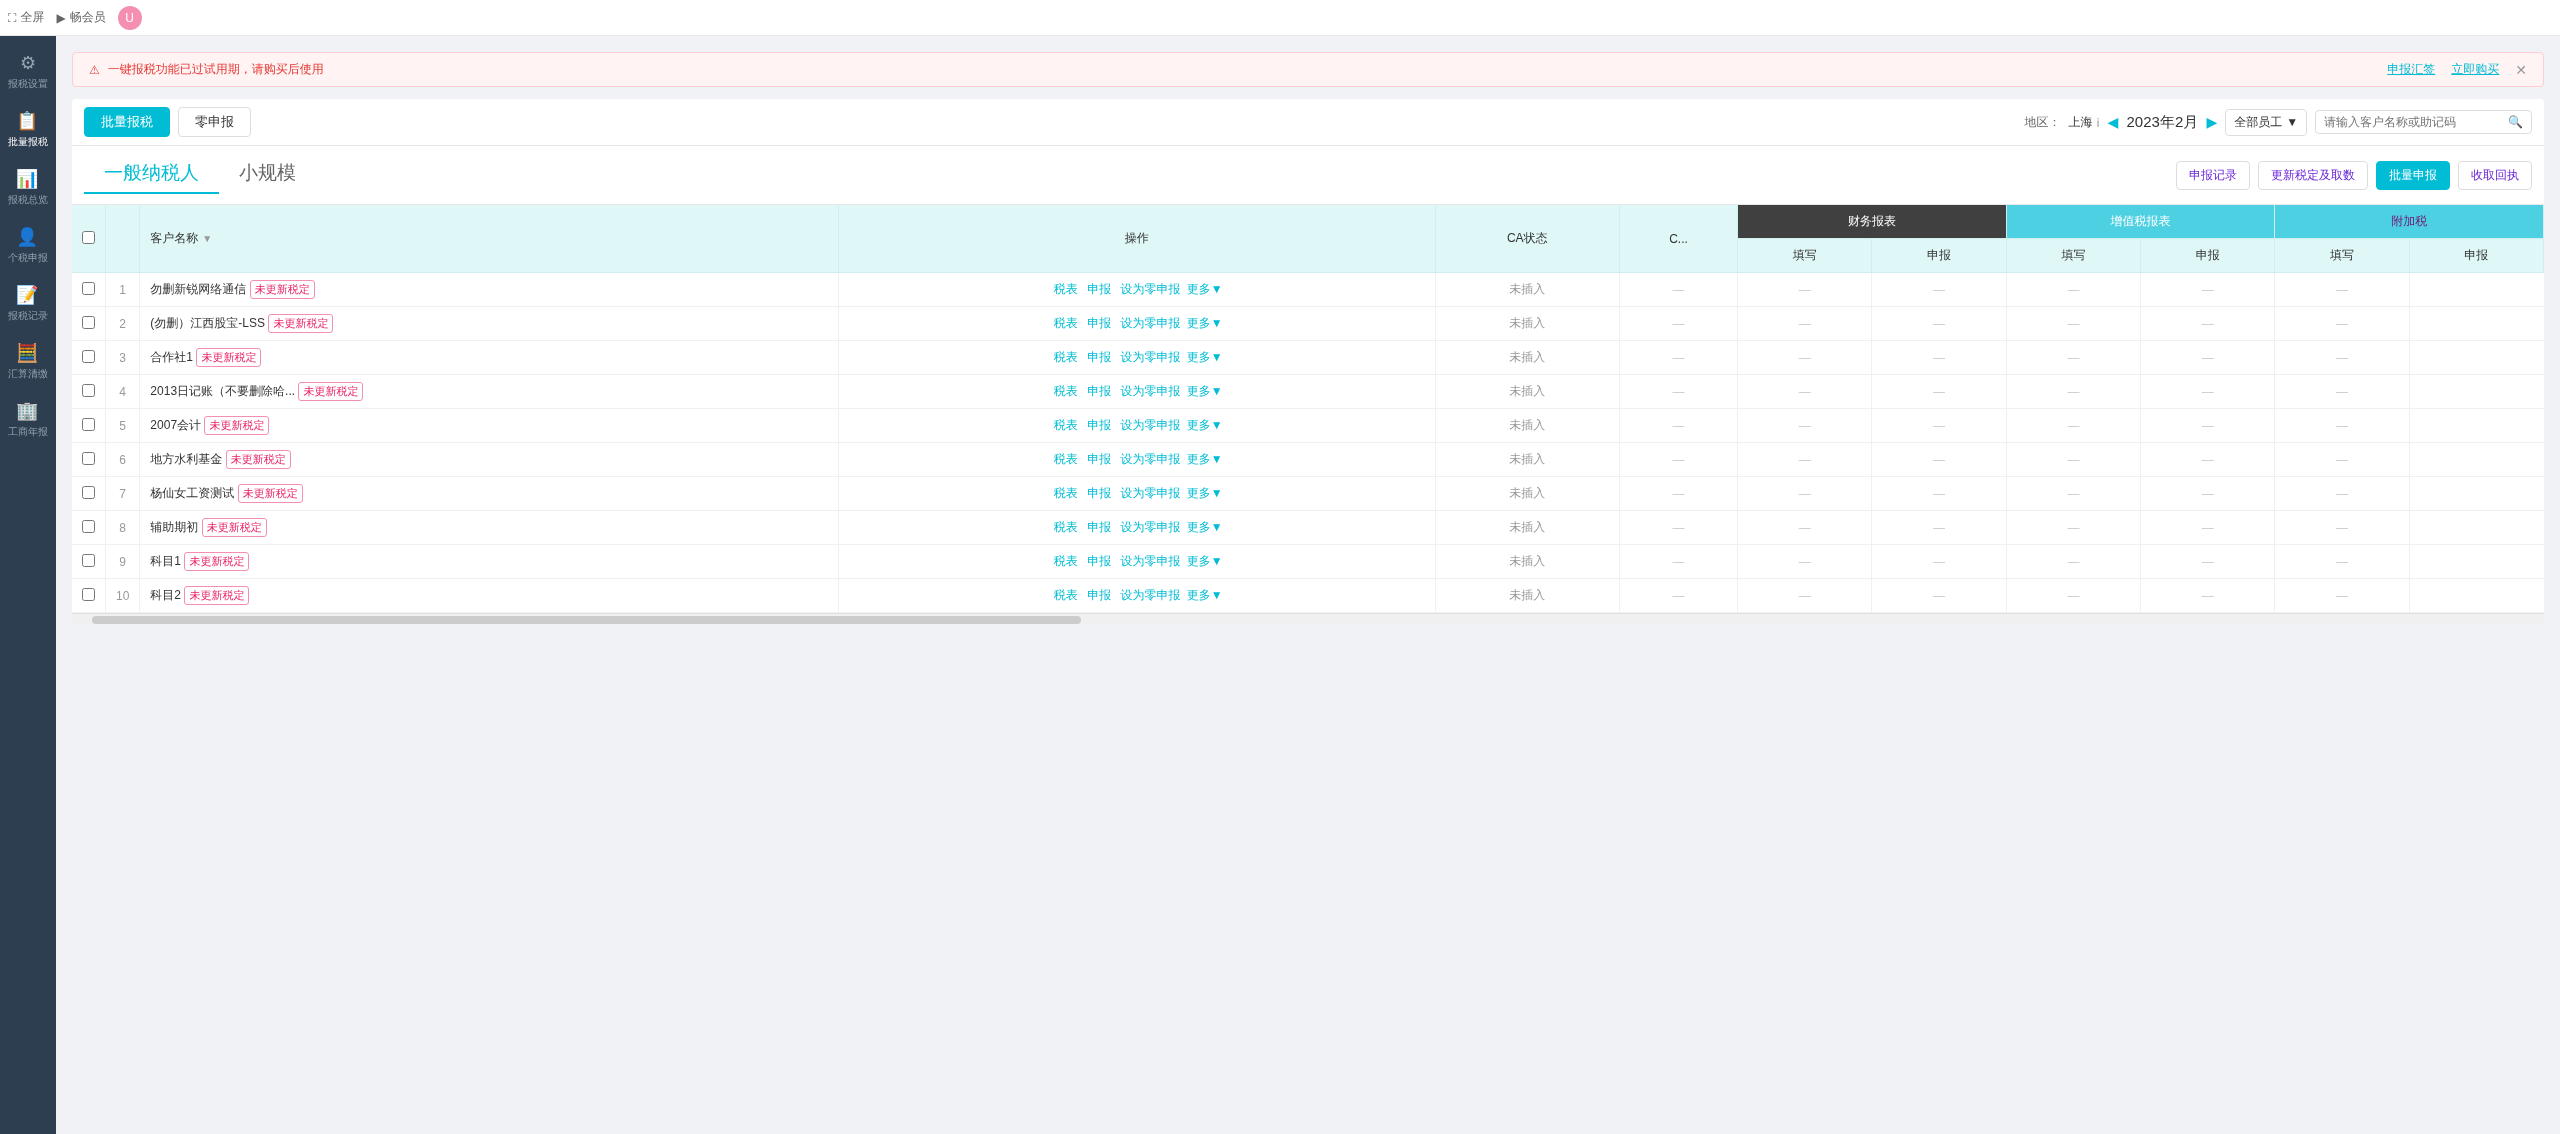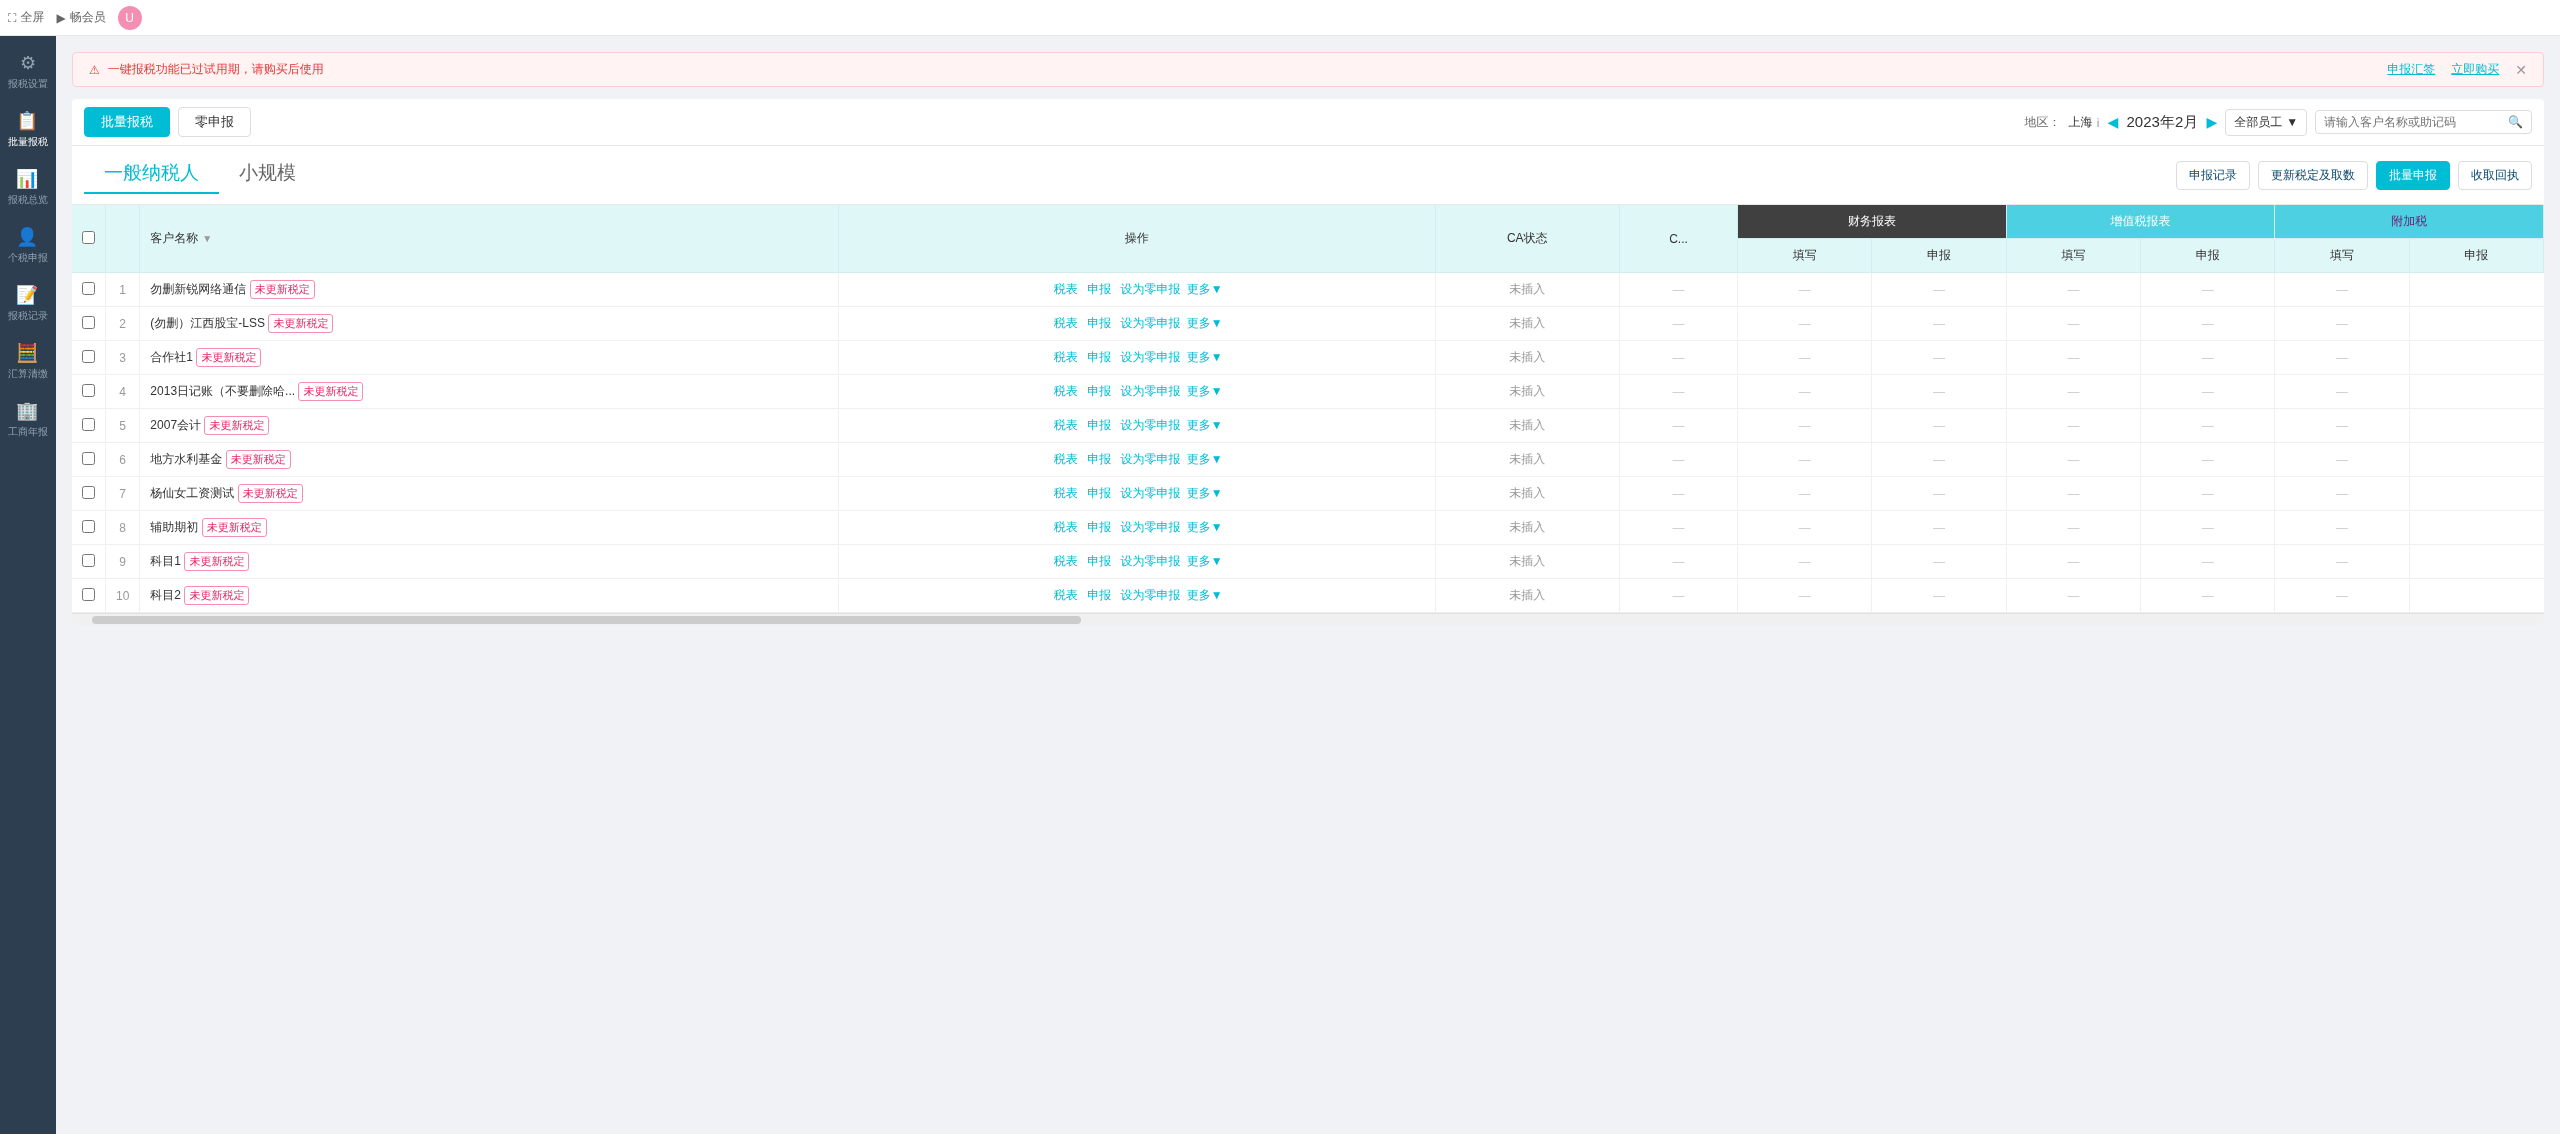--- a/index.html
+++ b/index.html
@@ -49,21 +49,21 @@
     .search-box { display: flex; align-items: flex-start; border: 1px solid #ddd; border-radius: 4px; padding: 4px 8px; gap: 4px; }
     .search-input { border: none; outline: none; font-size: 12px; width: 180px; color: #666; }
     .search-icon-btn { color: #999; cursor: pointer; }
 
     
     .sub-tabs { display: flex; align-items: center; justify-content: space-between; padding: 8px 12px; border-bottom: 1px solid #e8e8e8; }
     .sub-tabs-left { display: flex; align-items: center; gap: 0; border-bottom: 2px solid transparent; }
     .sub-tab { padding: 6px 20px; font-size: 19px; cursor: pointer; color: #666; border-bottom: 2px solid transparent; }
     .sub-tab.active { color: #00bcd4; border-bottom: 2px solid #00bcd4; }
     .sub-tabs-right { display: flex; align-items: center; gap: 8px; }
-    .action-btn { padding: 5px 12px; border-radius: 4px; border: 1px solid #ddd; background: #fff; cursor: pointer; font-size: 12px; color: #0c4a6e; }
+    .action-btn { padding: 5px 12px; border-radius: 4px; border: 1px solid #ddd; background: #fff; cursor: pointer; font-size: 12px; color: #6d28d9; }
     .action-btn.primary { background: #00bcd4; color: #fff; border-color: #00bcd4; }
 
     
     .table-wrapper { overflow-x: auto; }
     table { width: 100%; border-collapse: collapse; font-size: 12px; }
     thead tr { background: #e0f7f7; }
     thead th { padding: 8px 10px; text-align: center; color: #333; font-weight: normal; border-right: 1px solid #d0eeee; border-bottom: 1px solid #d0eeee; white-space: nowrap; }
     tbody tr { border-bottom: 1px solid #f0f0f0; }
     tbody td { padding: 7px 10px; color: #333; border-right: 1px solid #f0f0f0; white-space: nowrap; }
     .td-center { text-align: center; }

